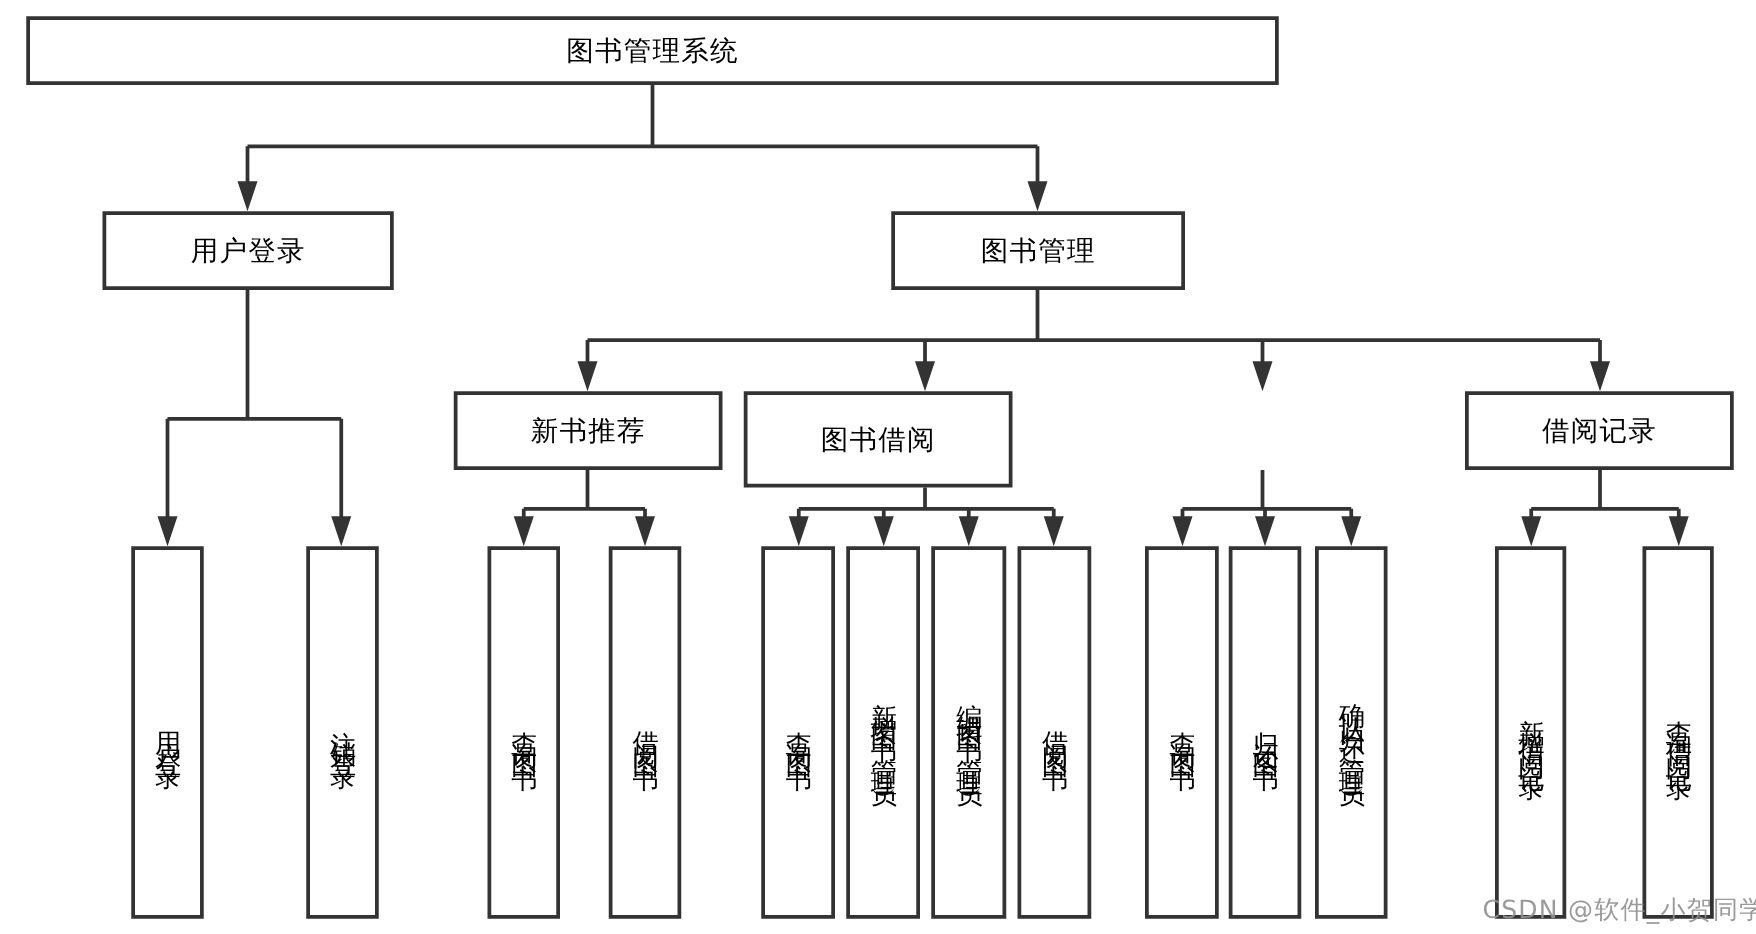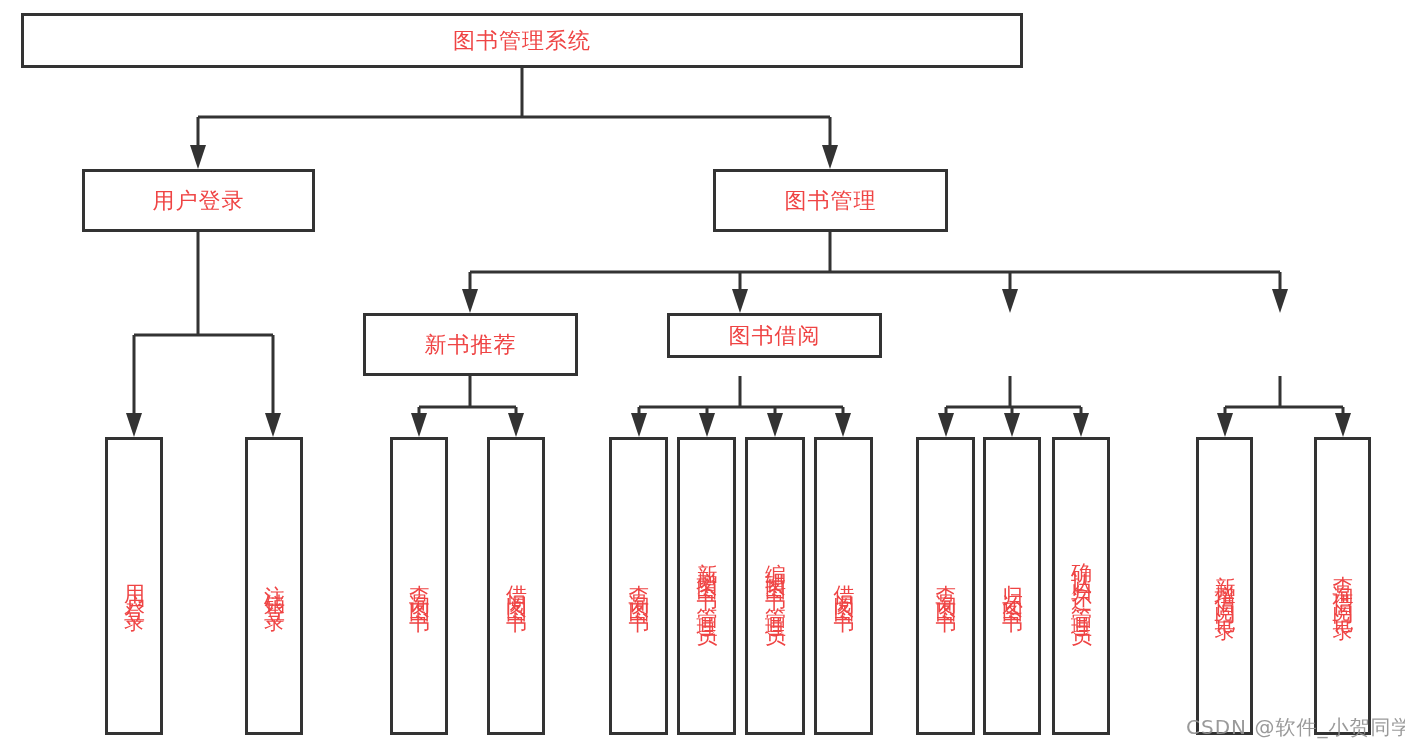--- a/index.html
+++ b/index.html
@@ -5,21 +5,21 @@
   html,body { margin:0; padding:0; background:#ffffff; }
   .canvas {
     position:relative; width:1405px; height:747px; background:#ffffff;
     font-family:"DejaVu Sans","Liberation Sans",sans-serif; overflow:hidden;
   }
   svg.wires { position:absolute; left:0; top:0; width:1405px; height:747px; pointer-events:none; }
   .ln { stroke:#333333; stroke-width:3; fill:none; }
   .ah { fill:#333333; stroke:none; }
   .node {
     position:absolute; box-sizing:border-box; border:3px solid #333333; background:#ffffff;
-    display:flex; align-items:center; justify-content:center; color:#ef4444; z-index:2;
+    display:flex; align-items:center; justify-content:center; color:#000000; z-index:2;
   }
   .h { font-size:22px; letter-spacing:1px; }
   .v { font-size:21px; }
   .v .vtext { writing-mode:vertical-rl; text-orientation:mixed; letter-spacing:9px; line-height:1; }
   .watermark {
     position:absolute; left:1186px; top:714px; font-size:20px; color:rgba(145,145,145,0.92);
     z-index:5; white-space:nowrap; letter-spacing:1px;
   }
 </style>
 </head>
@@ -77,22 +77,25 @@
   <div class="node h" style="left:82px;top:169px;width:233px;height:63px">
     <span>用户登录</span>
   </div>
   <div class="node h" style="left:713px;top:169px;width:235px;height:63px">
     <span>图书管理</span>
   </div>
 
   <div class="node h" style="left:363px;top:313px;width:215px;height:63px">
     <span>新书推荐</span>
   </div>
-  <div class="node h" style="left:667px;top:313px;width:215px;height:45px">
+  <div class="node h" style="left:595px;top:313px;width:215px;height:77px">
     <span>图书借阅</span>
+  </div>
+  <div class="node h" style="left:1172px;top:313px;width:215px;height:63px">
+    <span>借阅记录</span>
   </div>
 
   <div class="node v" style="left:105px;top:437px;width:58px;height:298px">
     <span class="vtext">用户登录</span>
   </div>
   <div class="node v" style="left:245px;top:437px;width:58px;height:298px">
     <span class="vtext">注销登录</span>
   </div>
 
   <div class="node v" style="left:390px;top:437px;width:58px;height:298px">

